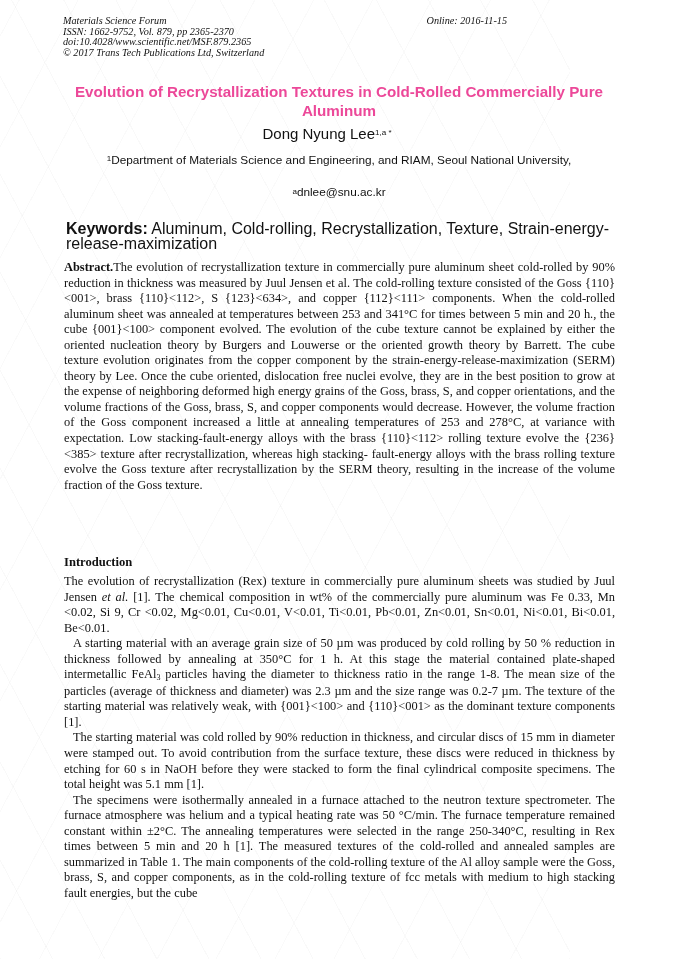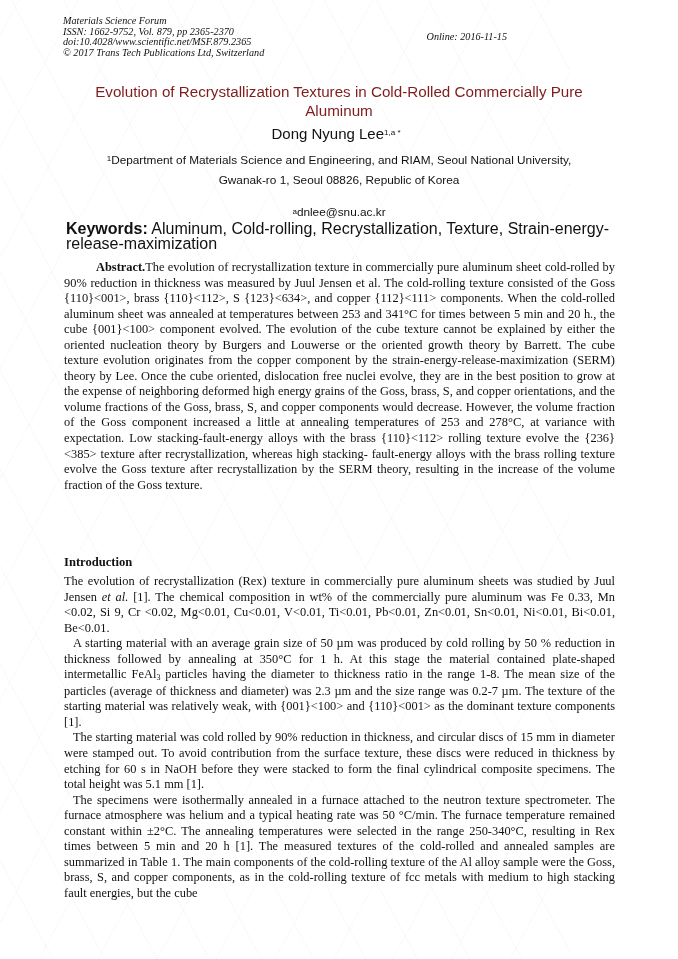--- a/index.html
+++ b/index.html
@@ -5,37 +5,37 @@
   html, body { margin:0; padding:0; background:#ffffff; }
   body { width:678px; height:959px; position:relative; overflow:hidden; color:#111; }
   .page { position:absolute; left:0; top:0; width:570px; height:959px; background:#fff; }
   .watermark { position:absolute; inset:0; pointer-events:none;
     background-image:
       repeating-linear-gradient(62deg, rgba(0,0,0,0.025) 0 1px, transparent 1px 46px),
       repeating-linear-gradient(-62deg, rgba(0,0,0,0.02) 0 1px, transparent 1px 52px);
   }
   .hdr { position:absolute; font-family:"Liberation Serif", serif; font-style:italic; font-size:10.2px; line-height:10.5px; color:#111; }
   .hdr-left { left:63px; top:16px; }
-  .hdr-right { right:63px; top:32px; text-align:right; }
+  .hdr-right { right:63px; top:16px; text-align:right; }
   .title { position:absolute; left:60px; width:558px; top:82px; text-align:center;
-    font-family:"Liberation Sans", sans-serif; font-weight:normal; font-size:15.2px; line-height:19px; color:#7f1d1d; }
-  .author { position:absolute; left:57px; width:558px; top:125px; text-align:center;
+    font-family:"Liberation Sans", sans-serif; font-weight:bold; font-size:15.2px; line-height:19px; color:#ec4899; }
+  .author { position:absolute; left:48px; width:558px; top:125px; text-align:center;
     font-family:"Liberation Sans", sans-serif; font-size:15px; line-height:18px; }
   .author sup, .affil sup, .email sup { font-size:8px; vertical-align:top; position:relative; top:-1px; }
   .affil { position:absolute; left:60px; width:558px; top:150px; text-align:center;
     font-family:"Liberation Sans", sans-serif; font-size:11.8px; line-height:20px; }
   .email { position:absolute; left:60px; width:558px; top:185px; text-align:center;
-    font-family:"Liberation Sans", sans-serif; font-size:11.8px; line-height:15px;margin-top:20px; }
+    font-family:"Liberation Sans", sans-serif; font-size:11.8px; line-height:15px; }
   .keywords { position:absolute; left:66px; width:560px; top:221px;
     font-family:"Liberation Sans", sans-serif; font-size:16px; line-height:15px; }
   .keywords b { font-weight:bold; }
   .body { position:absolute; left:64px; width:551px;
     font-family:"Liberation Serif", serif; font-size:12.4px; line-height:15.55px; text-align:justify; }
   .abstract { top:260px; }
-  .abstract b { font-weight:bold;margin-left:32px; }
+  .abstract b { font-weight:bold; }
   .intro-head { position:absolute; left:64px; top:539px; font-family:"Liberation Serif", serif; font-weight:bold; font-size:12.6px;margin-top:16px; }
   .intro { top:562px;margin-top:12px; }
   .intro p { margin:0; }
   .intro p.ind { text-indent:9px; }
   .intro i { font-style:italic; }
   .intro sub { font-size:8px; vertical-align:baseline; position:relative; top:2px; }
 </style>
 </head>
 <body>
 
@@ -51,21 +51,20 @@
   <div class="hdr hdr-right">Online: 2016-11-15</div>
 
   <div class="title">Evolution of Recrystallization Textures in Cold-Rolled Commercially Pure Aluminum</div>
 
   <div class="author">
     <span>Dong Nyung Lee</span><sup>1,a *</sup>
   </div>
 
   <div class="affil">
     <div><sup>1</sup><span>Department of Materials Science and Engineering, and RIAM, Seoul National University,</span></div>
-    <div>Gwanak-ro 1, Seoul 08826, Republic of Korea</div>
   </div>
 
   <div class="email">
     <sup>a</sup><span>dnlee@snu.ac.kr</span>
   </div>
 
   <div class="keywords">
     <b>Keywords:</b> <span>Aluminum, Cold-rolling, Recrystallization, Texture, Strain-energy-release-maximization</span>
   </div>
 

